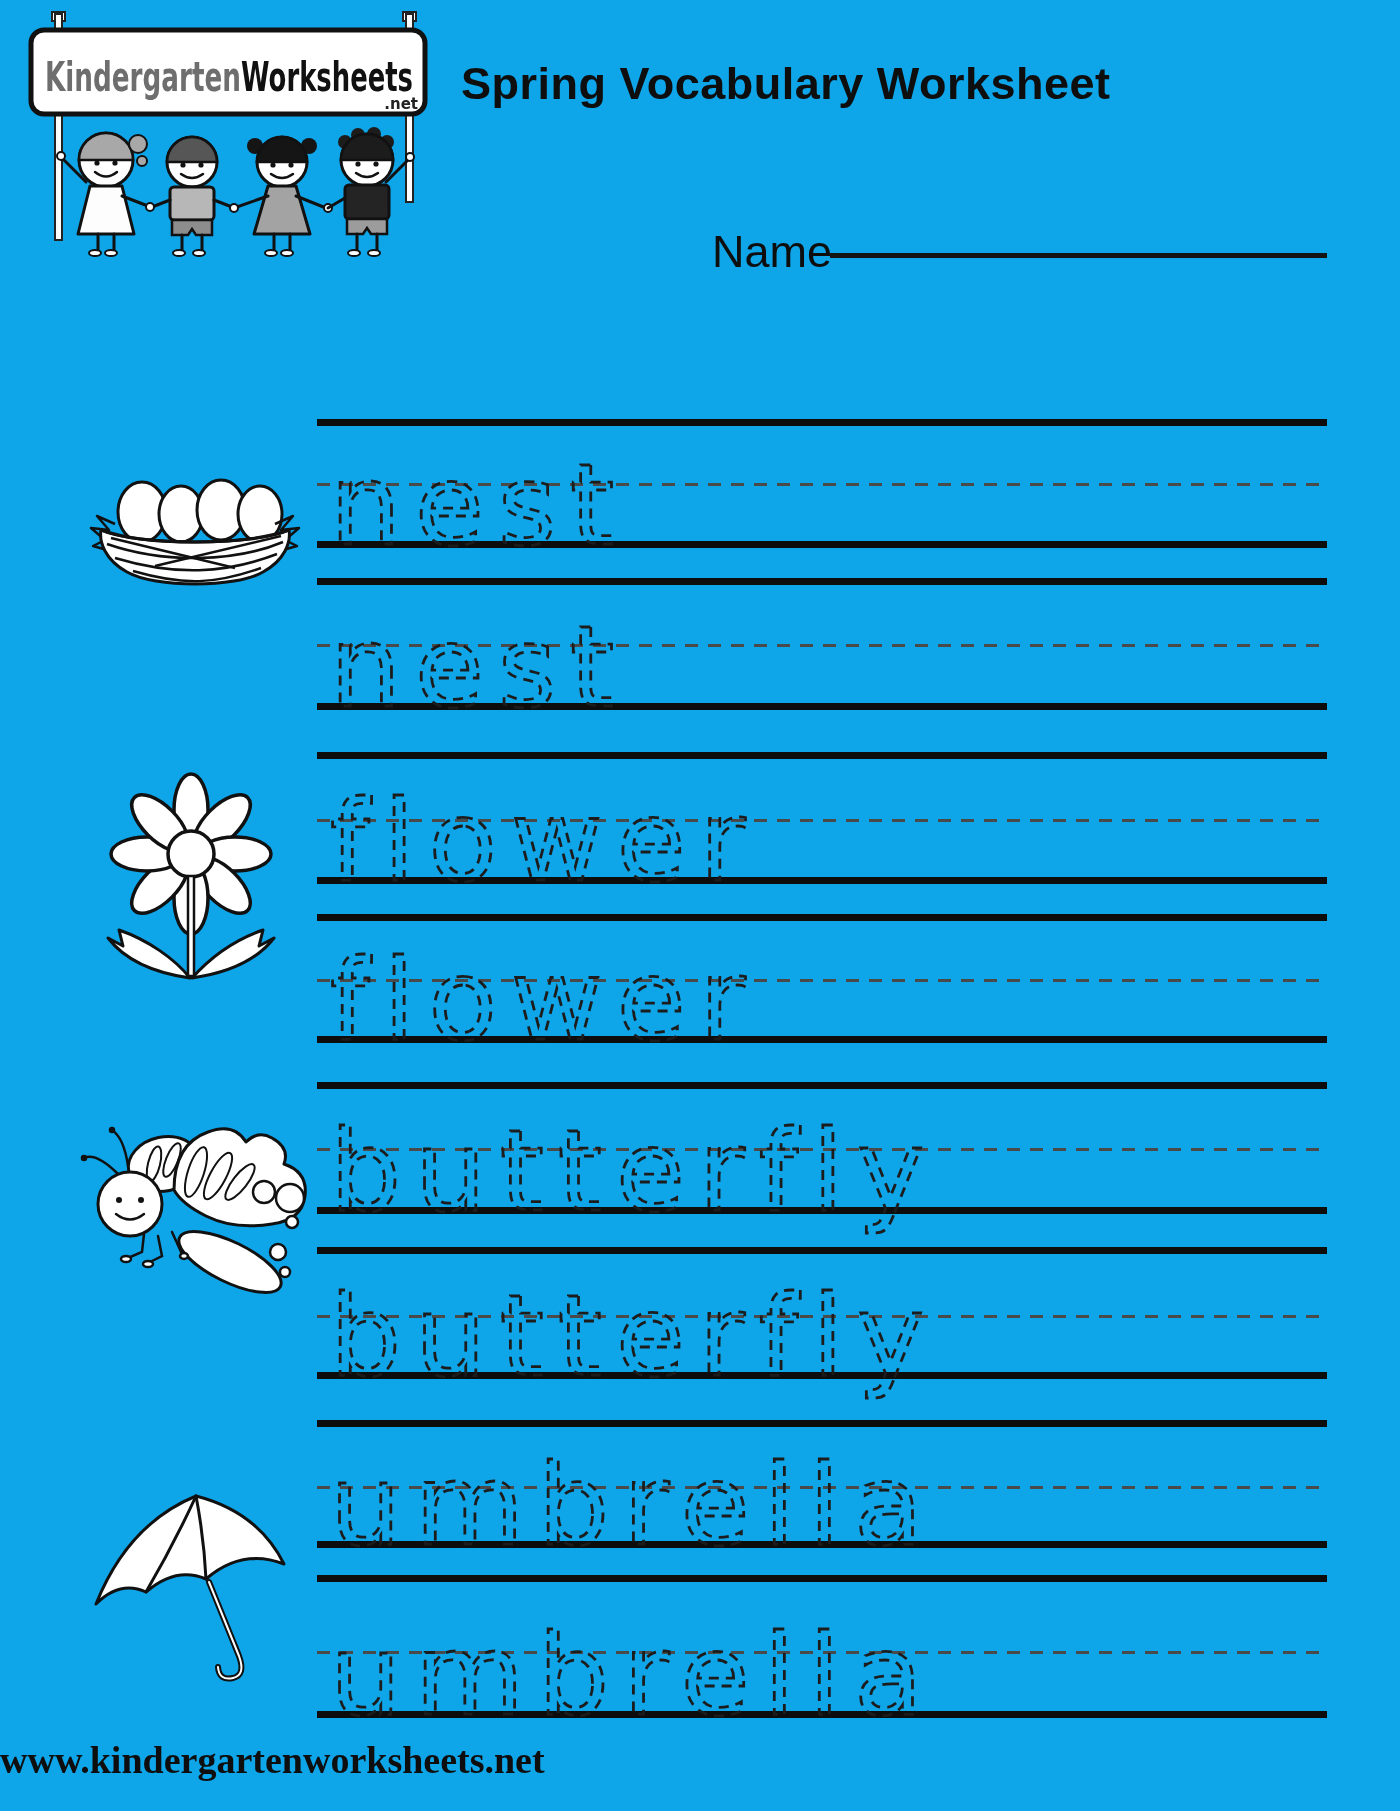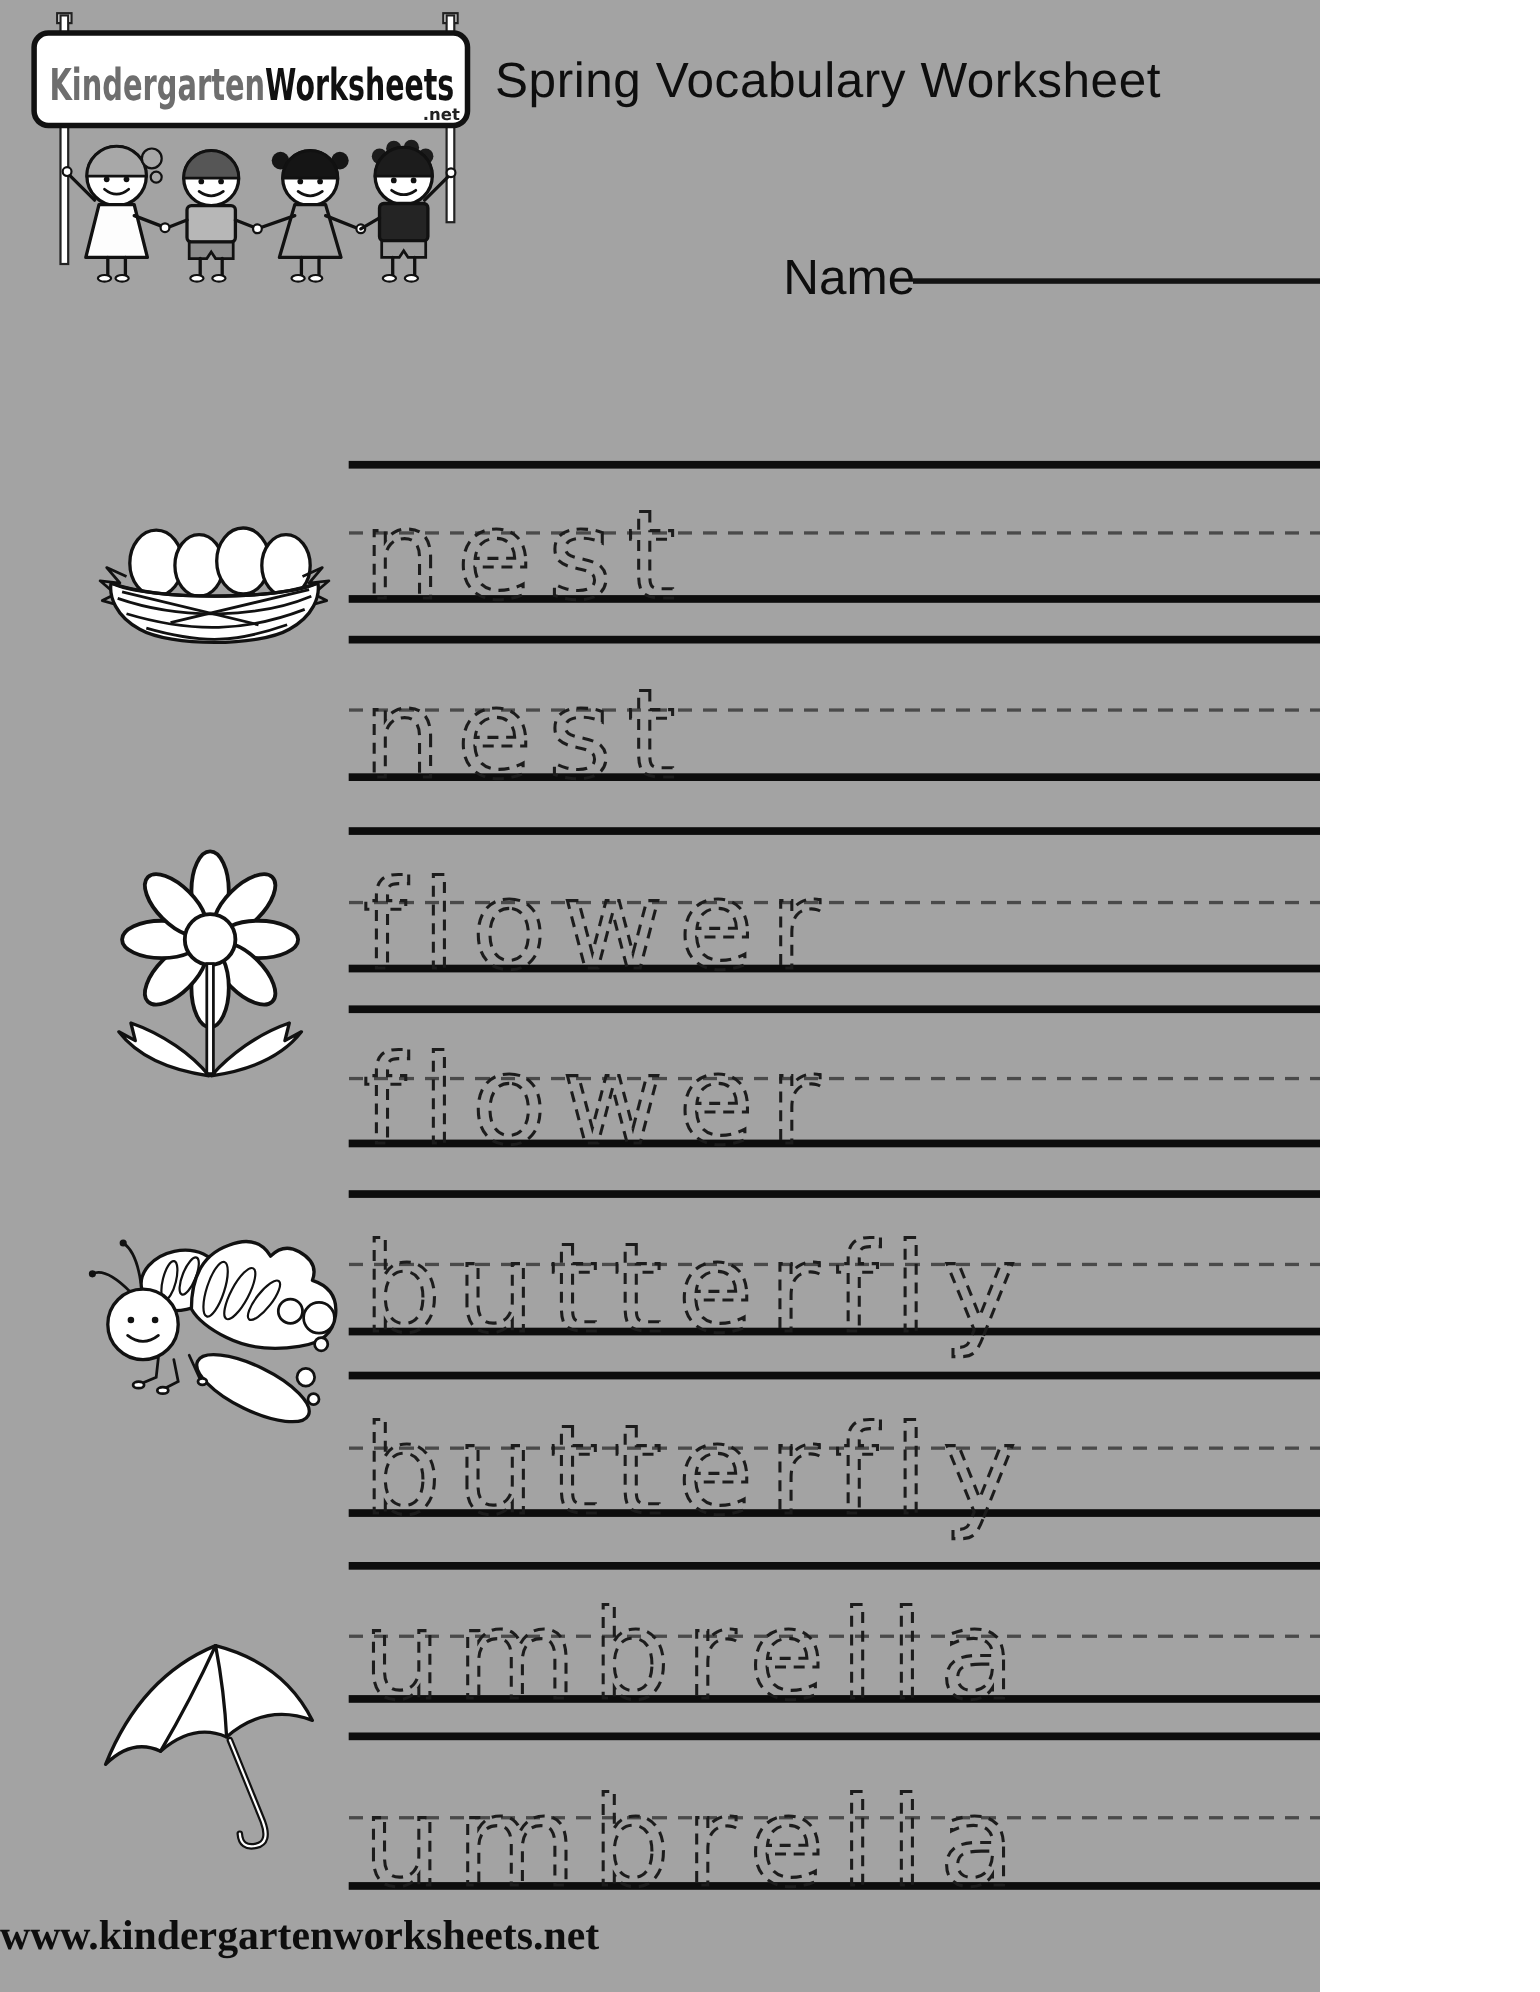--- a/index.html
+++ b/index.html
@@ -1,19 +1,19 @@
 <!DOCTYPE html>
 <html><head>
 <meta charset="utf-8">
 <style>
   html,body{margin:0;padding:0;background:#ffffff;}
-  .page{position:relative;width:1200px;height:1811px;background:#a3a3a3;overflow:hidden;
+  .page{position:relative;width:1400px;height:1811px;background:#0ea5e9;overflow:hidden;
         font-family:"Liberation Sans",sans-serif;color:#111;}
   .logo-svg{position:absolute;left:18px;top:8px;overflow:visible;}
-  .title{position:absolute;left:445px;top:42px;margin:5px;font-size:45px;font-weight:400;
+  .title{position:absolute;left:445px;top:42px;margin:16px;font-size:45px;font-weight:700;
          letter-spacing:0.5px;color:#0e0e0e;}
   .name-label{position:absolute;left:712px;top:204px;font-size:45px;color:#0e0e0e;margin-top:22px;}
   .name-line{position:absolute;left:830px;top:253px;width:497px;height:5px;background:#141414;}
   .instruction{position:absolute;left:205px;top:272px;margin:0;font-size:45px;color:#0e0e0e;}
   .rule-solid{position:absolute;left:317px;width:1010px;height:7px;background:#0d0d0d;}
   .rule-dashed{position:absolute;left:317px;width:1010px;height:3px;
                background:repeating-linear-gradient(90deg,#4a4a4a 0 13px,transparent 13px 23px);}
   .trace-svg{position:absolute;left:317px;overflow:visible;}
   .trace-text{font-family:"DejaVu Sans",sans-serif;font-size:112px;fill:none;stroke:#1c1c1c;
               stroke-width:2.8px;stroke-dasharray:10 7;}

